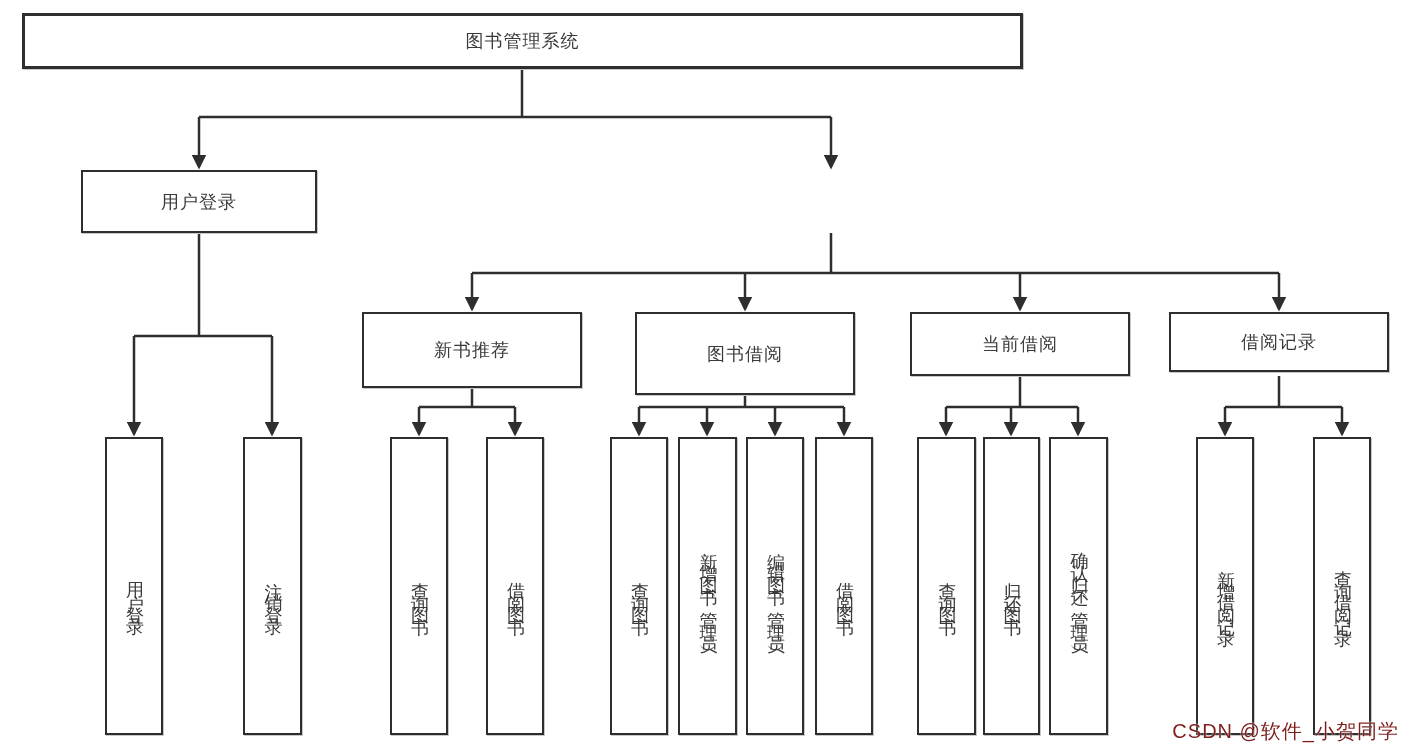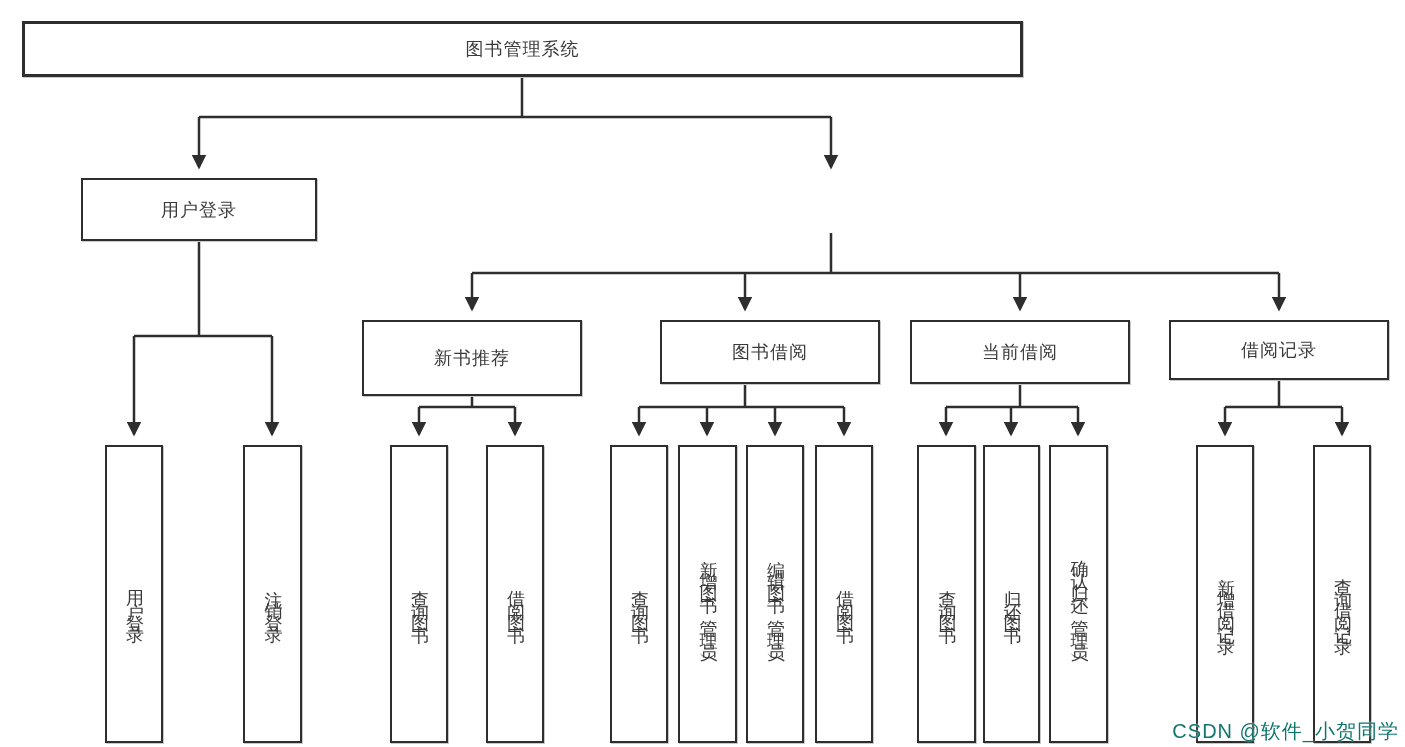--- a/index.html
+++ b/index.html
@@ -27,38 +27,37 @@
     box-sizing: border-box;
     background: #ffffff;
     border: 2px solid #2e2e2e;
     box-shadow: 1px 1px 0 #c9c9c9;
     color: #3a3a3a;
     display: flex;
     align-items: center;
     justify-content: center;
     font-size: 18px;
     letter-spacing: 1px;
-    margin-top: 8px;
   }
   .node.root { border-width: 3px; }
   .node .vtext {
     writing-mode: vertical-rl;
     text-orientation: mixed;
     letter-spacing: 12px;
     line-height: 1.1;
     white-space: nowrap;
     margin-bottom: -12px; 
   }
   .watermark {
     position: absolute;
     right: 6px;
     bottom: 2px;
     font-size: 20px;
     letter-spacing: 1px;
-    color: #0f766e;
+    color: #7f1d1d;
     text-shadow: 0 0 2px #ffffff;
     pointer-events: none;
   }
 </style>
 </head>
 <body>
 
 <div class="canvas">
 
   <svg class="connectors" viewBox="0 0 1405 747" xmlns="http://www.w3.org/2000/svg">
@@ -108,21 +107,21 @@
     <span>图书管理系统</span>
   </div>
 
   <div class="node" style="left:81px; top:170px; width:236px; height:63px;">
     <span>用户登录</span>
   </div>
 
   <div class="node" style="left:362px; top:312px; width:220px; height:76px;">
     <span>新书推荐</span>
   </div>
-  <div class="node" style="left:660px; top:312px; width:220px; height:64px;">
+  <div class="node" style="left:635px; top:312px; width:220px; height:83px;">
     <span>图书借阅</span>
   </div>
   <div class="node" style="left:910px; top:312px; width:220px; height:64px;">
     <span>当前借阅</span>
   </div>
   <div class="node" style="left:1169px; top:312px; width:220px; height:60px;">
     <span>借阅记录</span>
   </div>
 
   <div class="node" style="left:105px; top:437px; width:58px; height:298px;">

